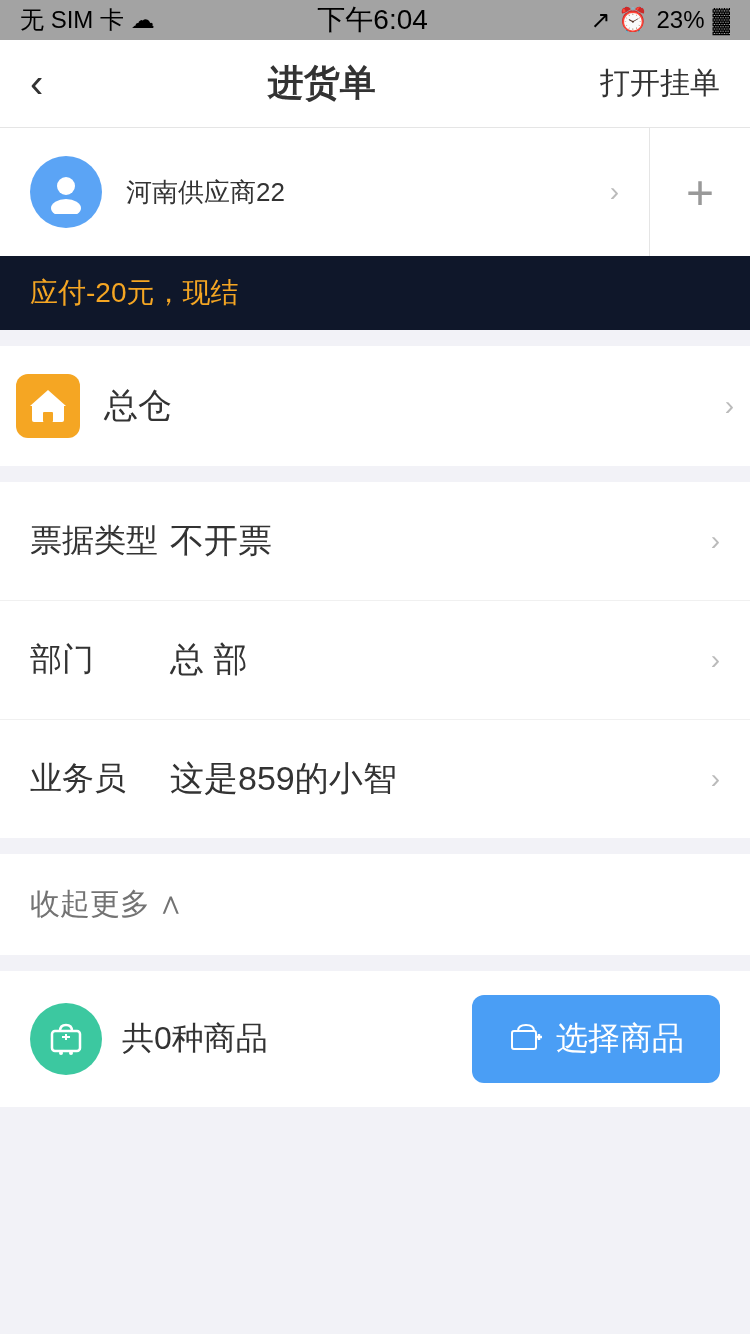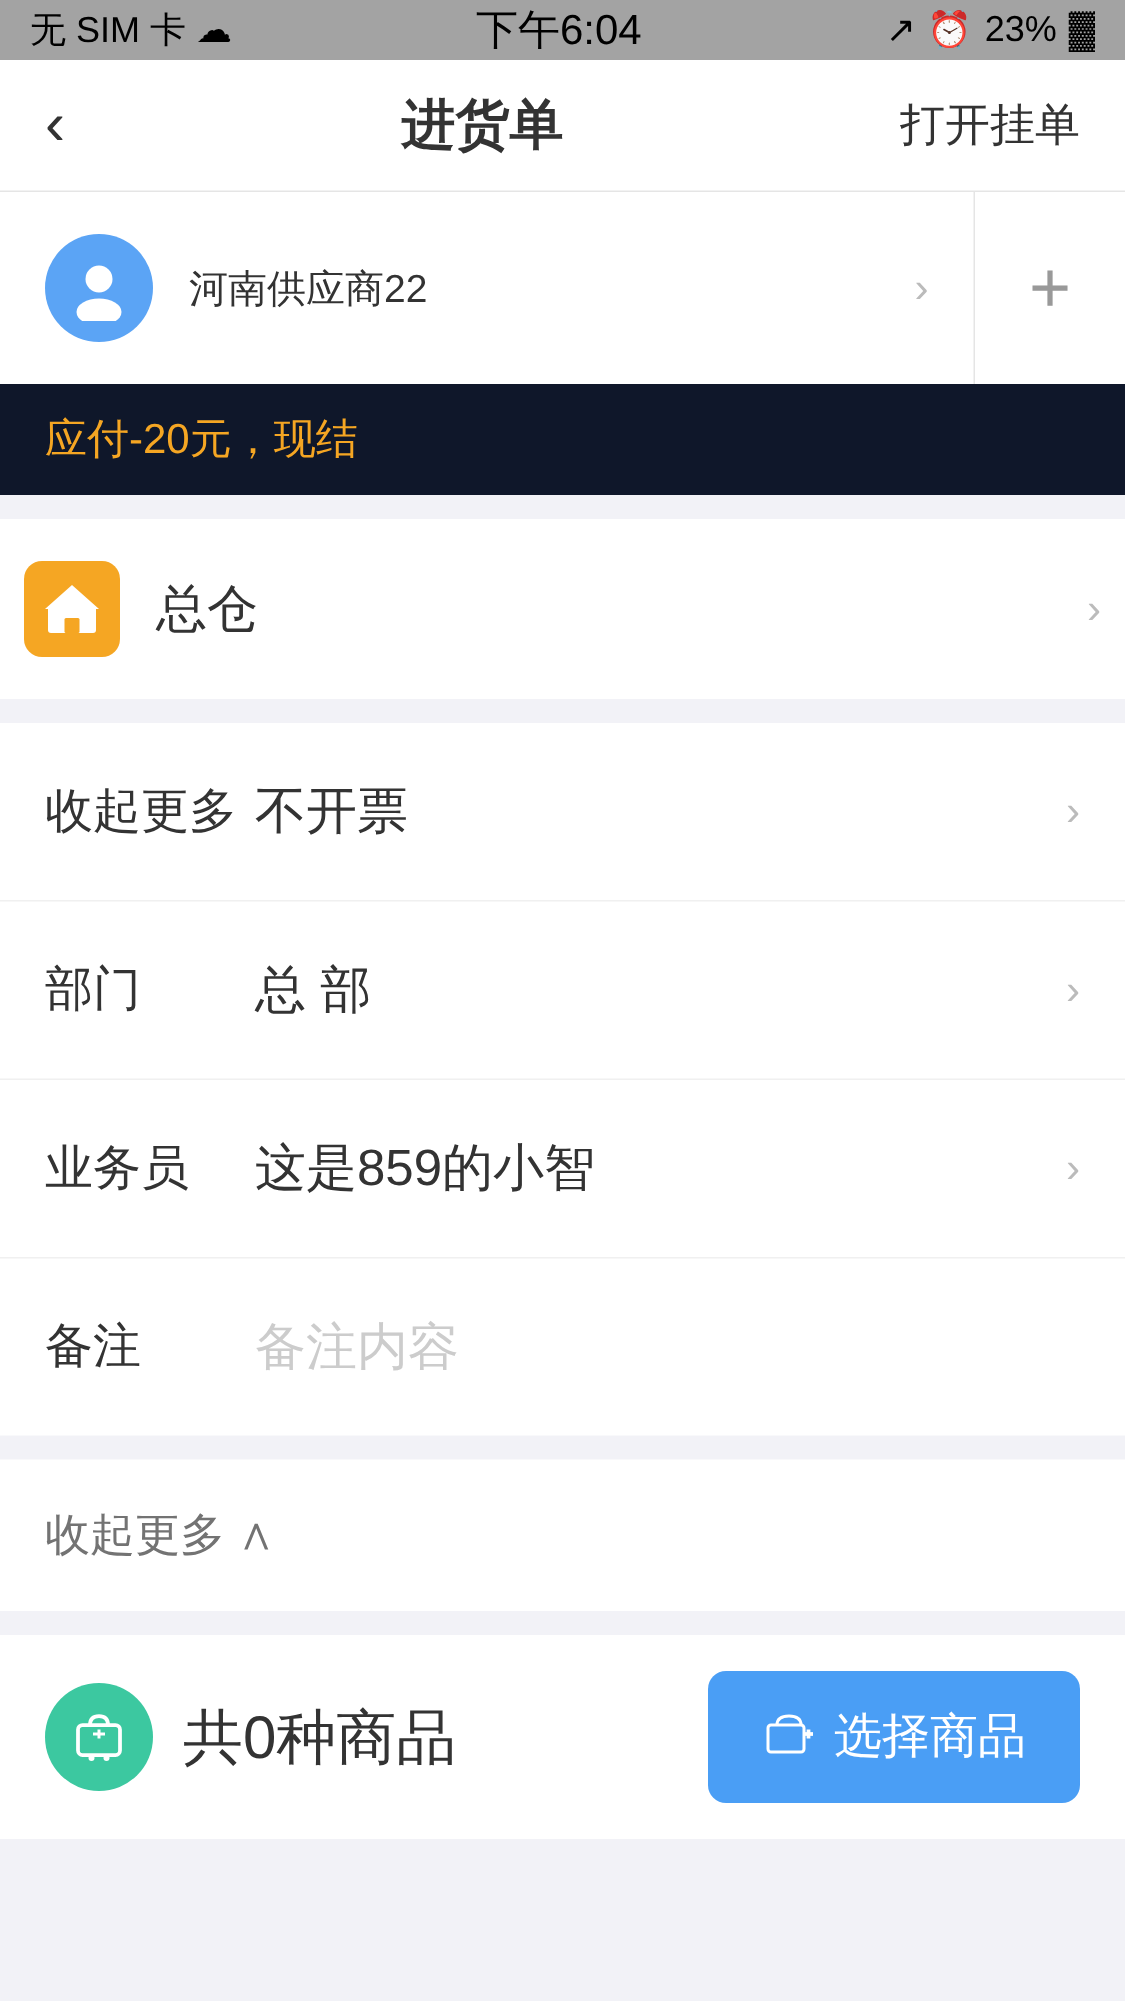--- a/index.html
+++ b/index.html
@@ -195,21 +195,21 @@
       height: 72px;
       border-radius: 50%;
       background: #3cc8a0;
       display: flex;
       align-items: center;
       justify-content: center;
       flex-shrink: 0;
     }
     .product-count {
       flex: 1;
-      font-size: 40px;
+      font-size: 32px;
       color: #333;
     }
     .select-btn {
       background: #4a9ef5;
       color: #fff;
       border: none;
       border-radius: 12px;
       padding: 22px 36px;
       font-size: 32px;
       display: flex;
@@ -274,37 +274,33 @@
         <polygon points="2,20 20,4 38,20" fill="#fff"></polygon>
         <rect x="15" y="26" width="10" height="10" rx="1" fill="#f5a623"></rect>
       </svg>
     </div>
     <span class="warehouse-name">总仓</span>
     <span class="chevron">›</span>
   </div>
 
   <div class="form-section">
     <div class="form-row">
-      <span class="form-label">收起更多</span>
+      <span class="form-label">票据类型</span>
       <span class="form-value">不开票</span>
       <span class="chevron">›</span>
     </div>
     <div class="form-row">
       <span class="form-label">部门</span>
       <span class="form-value">总 部</span>
       <span class="chevron">›</span>
     </div>
     <div class="form-row">
       <span class="form-label">业务员</span>
       <span class="form-value">这是859的小智</span>
       <span class="chevron">›</span>
-    </div>
-    <div class="form-row">
-      <span class="form-label">备注</span>
-      <span class="form-value placeholder">备注内容</span>
     </div>
   </div>
 
   <div class="collapse-btn section">
     <span>收起更多 ∧</span>
   </div>
 
   <div class="bottom-bar section">
     <div class="product-icon">
       <svg width="44" height="44" viewBox="0 0 44 44" fill="none">

